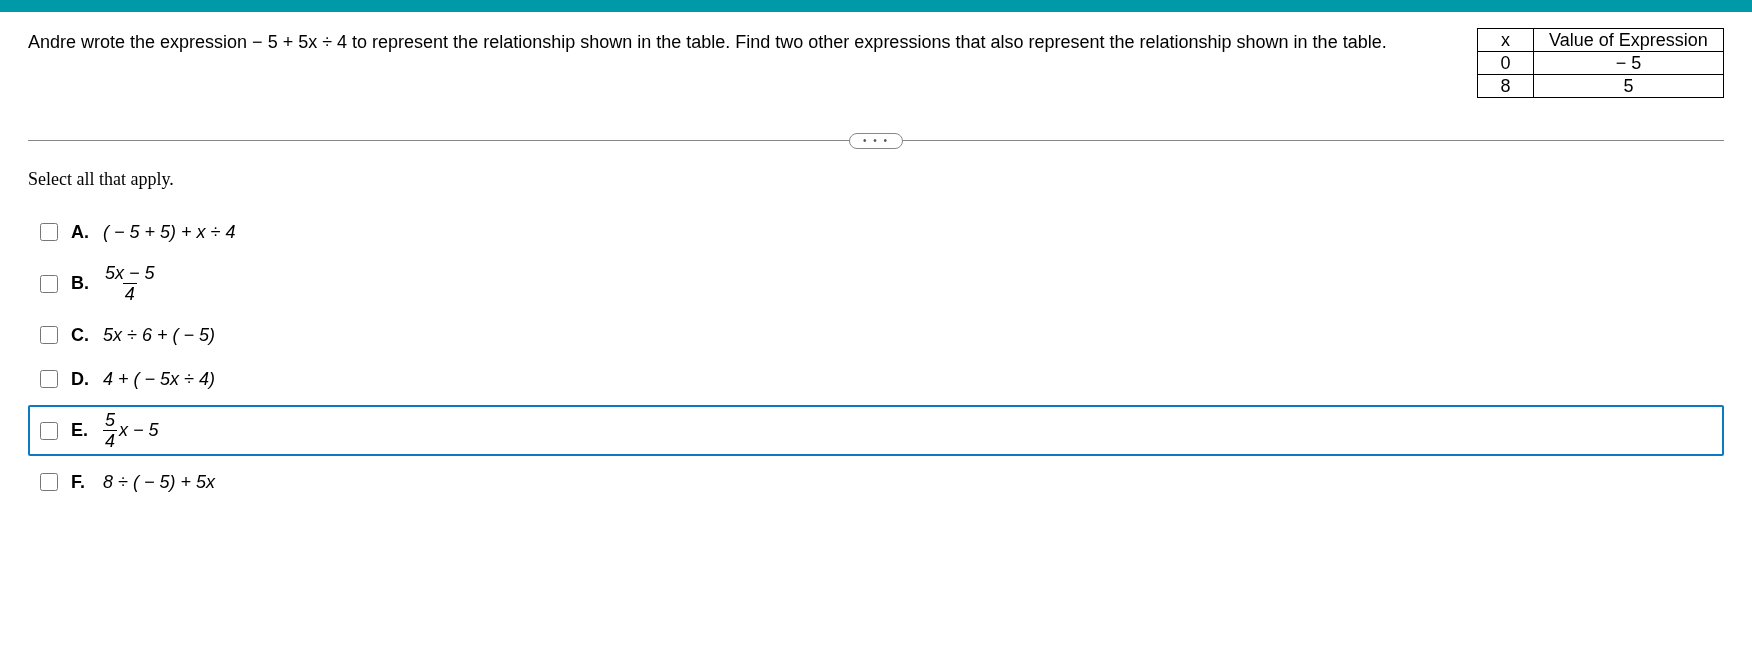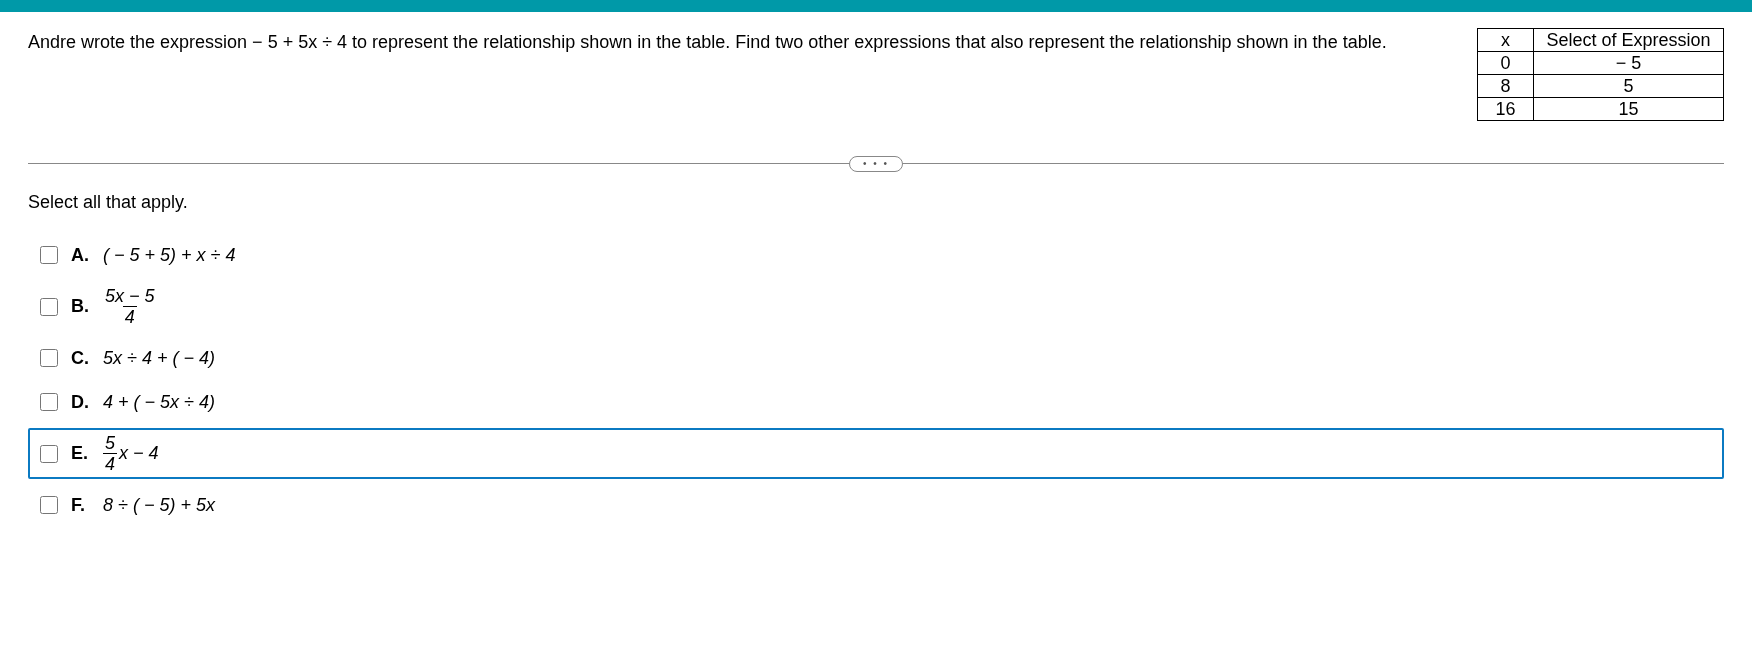--- a/index.html
+++ b/index.html
@@ -65,20 +65,21 @@
     display: flex;
     align-items: center;
     justify-content: center;
     font-size: 10px;
     color: #555;
     letter-spacing: 2px;
     cursor: pointer;
   }
   .instruction {
     margin-bottom: 24px;
+    font-family: Liberation Serif, serif;
   }
   .options {
     display: flex;
     flex-direction: column;
     gap: 8px;
   }
   .option {
     display: flex;
     align-items: center;
     gap: 10px;
@@ -123,34 +124,30 @@
 
 <div class="content">
 
   <div class="question-row">
     <div class="question-text">Andre wrote the expression − 5 + 5x ÷ 4 to represent the relationship shown in the table. Find two other expressions that also represent the relationship shown in the table.</div>
 
     <table class="data-table">
       <tbody>
           <tr>
         <th class="hdr col-x">x</th>
-        <th class="hdr col-val">Select of Expression</th>
+        <th class="hdr col-val">Value of Expression</th>
       </tr>
       <tr>
         <td>0</td>
         <td>− 5</td>
       </tr>
       <tr>
         <td>8</td>
         <td>5</td>
       </tr>
-      <tr>
-        <td>16</td>
-        <td>15</td>
-      </tr>
     </tbody>
       </table>
   </div>
 
   <div class="divider-wrap">
     <hr class="divider-line">
     <div class="pill">• • •</div>
   </div>
 
   <div class="instruction">Select all that apply.</div>
@@ -170,38 +167,38 @@
         <span class="frac">
           <span class="num">5x − 5</span>
           <span class="den">4</span>
         </span>
       </span>
     </label>
 
     <label class="option">
       <input type="checkbox" style="">
       <span class="opt-label">C.</span>
-      <span class="opt-expr">5x ÷ 4 + ( − 4)</span>
+      <span class="opt-expr">5x ÷ 6 + ( − 5)</span>
     </label>
 
     <label class="option">
       <input type="checkbox" style="">
       <span class="opt-label">D.</span>
       <span class="opt-expr">4 + ( − 5x ÷ 4)</span>
     </label>
 
     <label class="option selected">
       <input type="checkbox" style="">
       <span class="opt-label">E.</span>
       <span class="opt-expr inline">
         <span class="frac">
           <span class="num">5</span>
           <span class="den">4</span>
         </span>
-        <span>x − 4</span>
+        <span>x − 5</span>
       </span>
     </label>
 
     <label class="option">
       <input type="checkbox" style="">
       <span class="opt-label">F.</span>
       <span class="opt-expr">8 ÷ ( − 5) + 5x</span>
     </label>
 
   </div>

